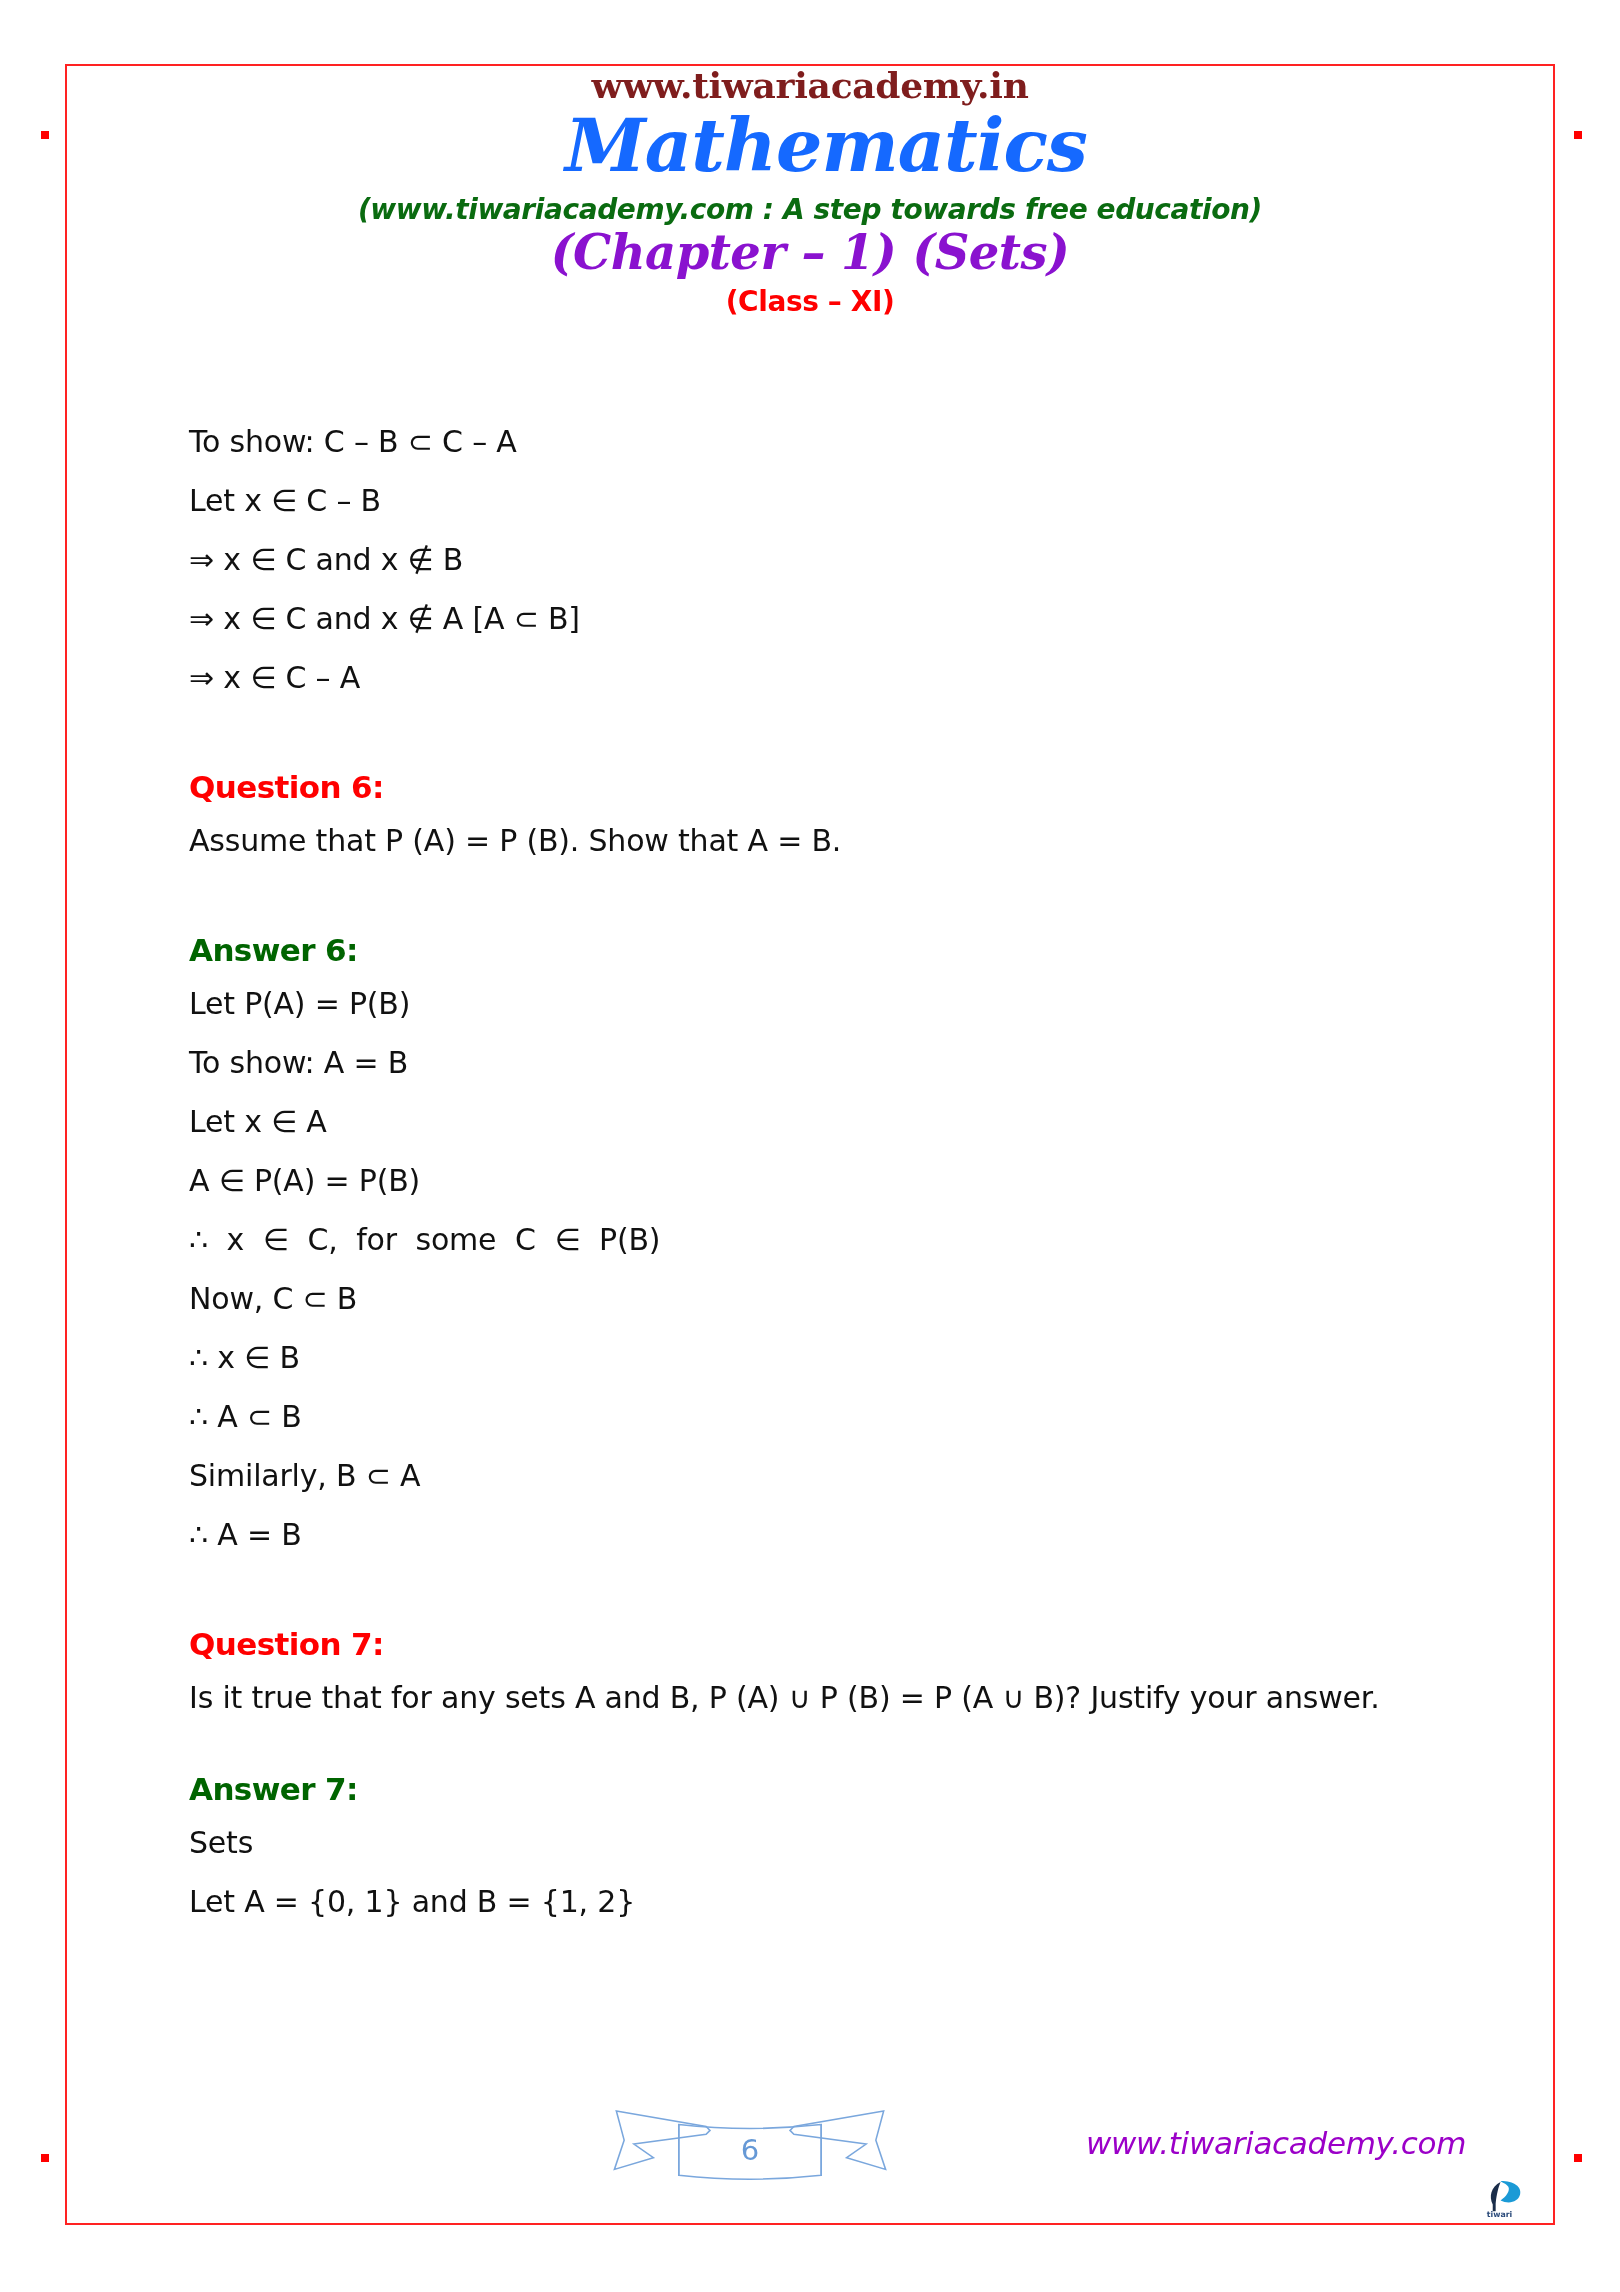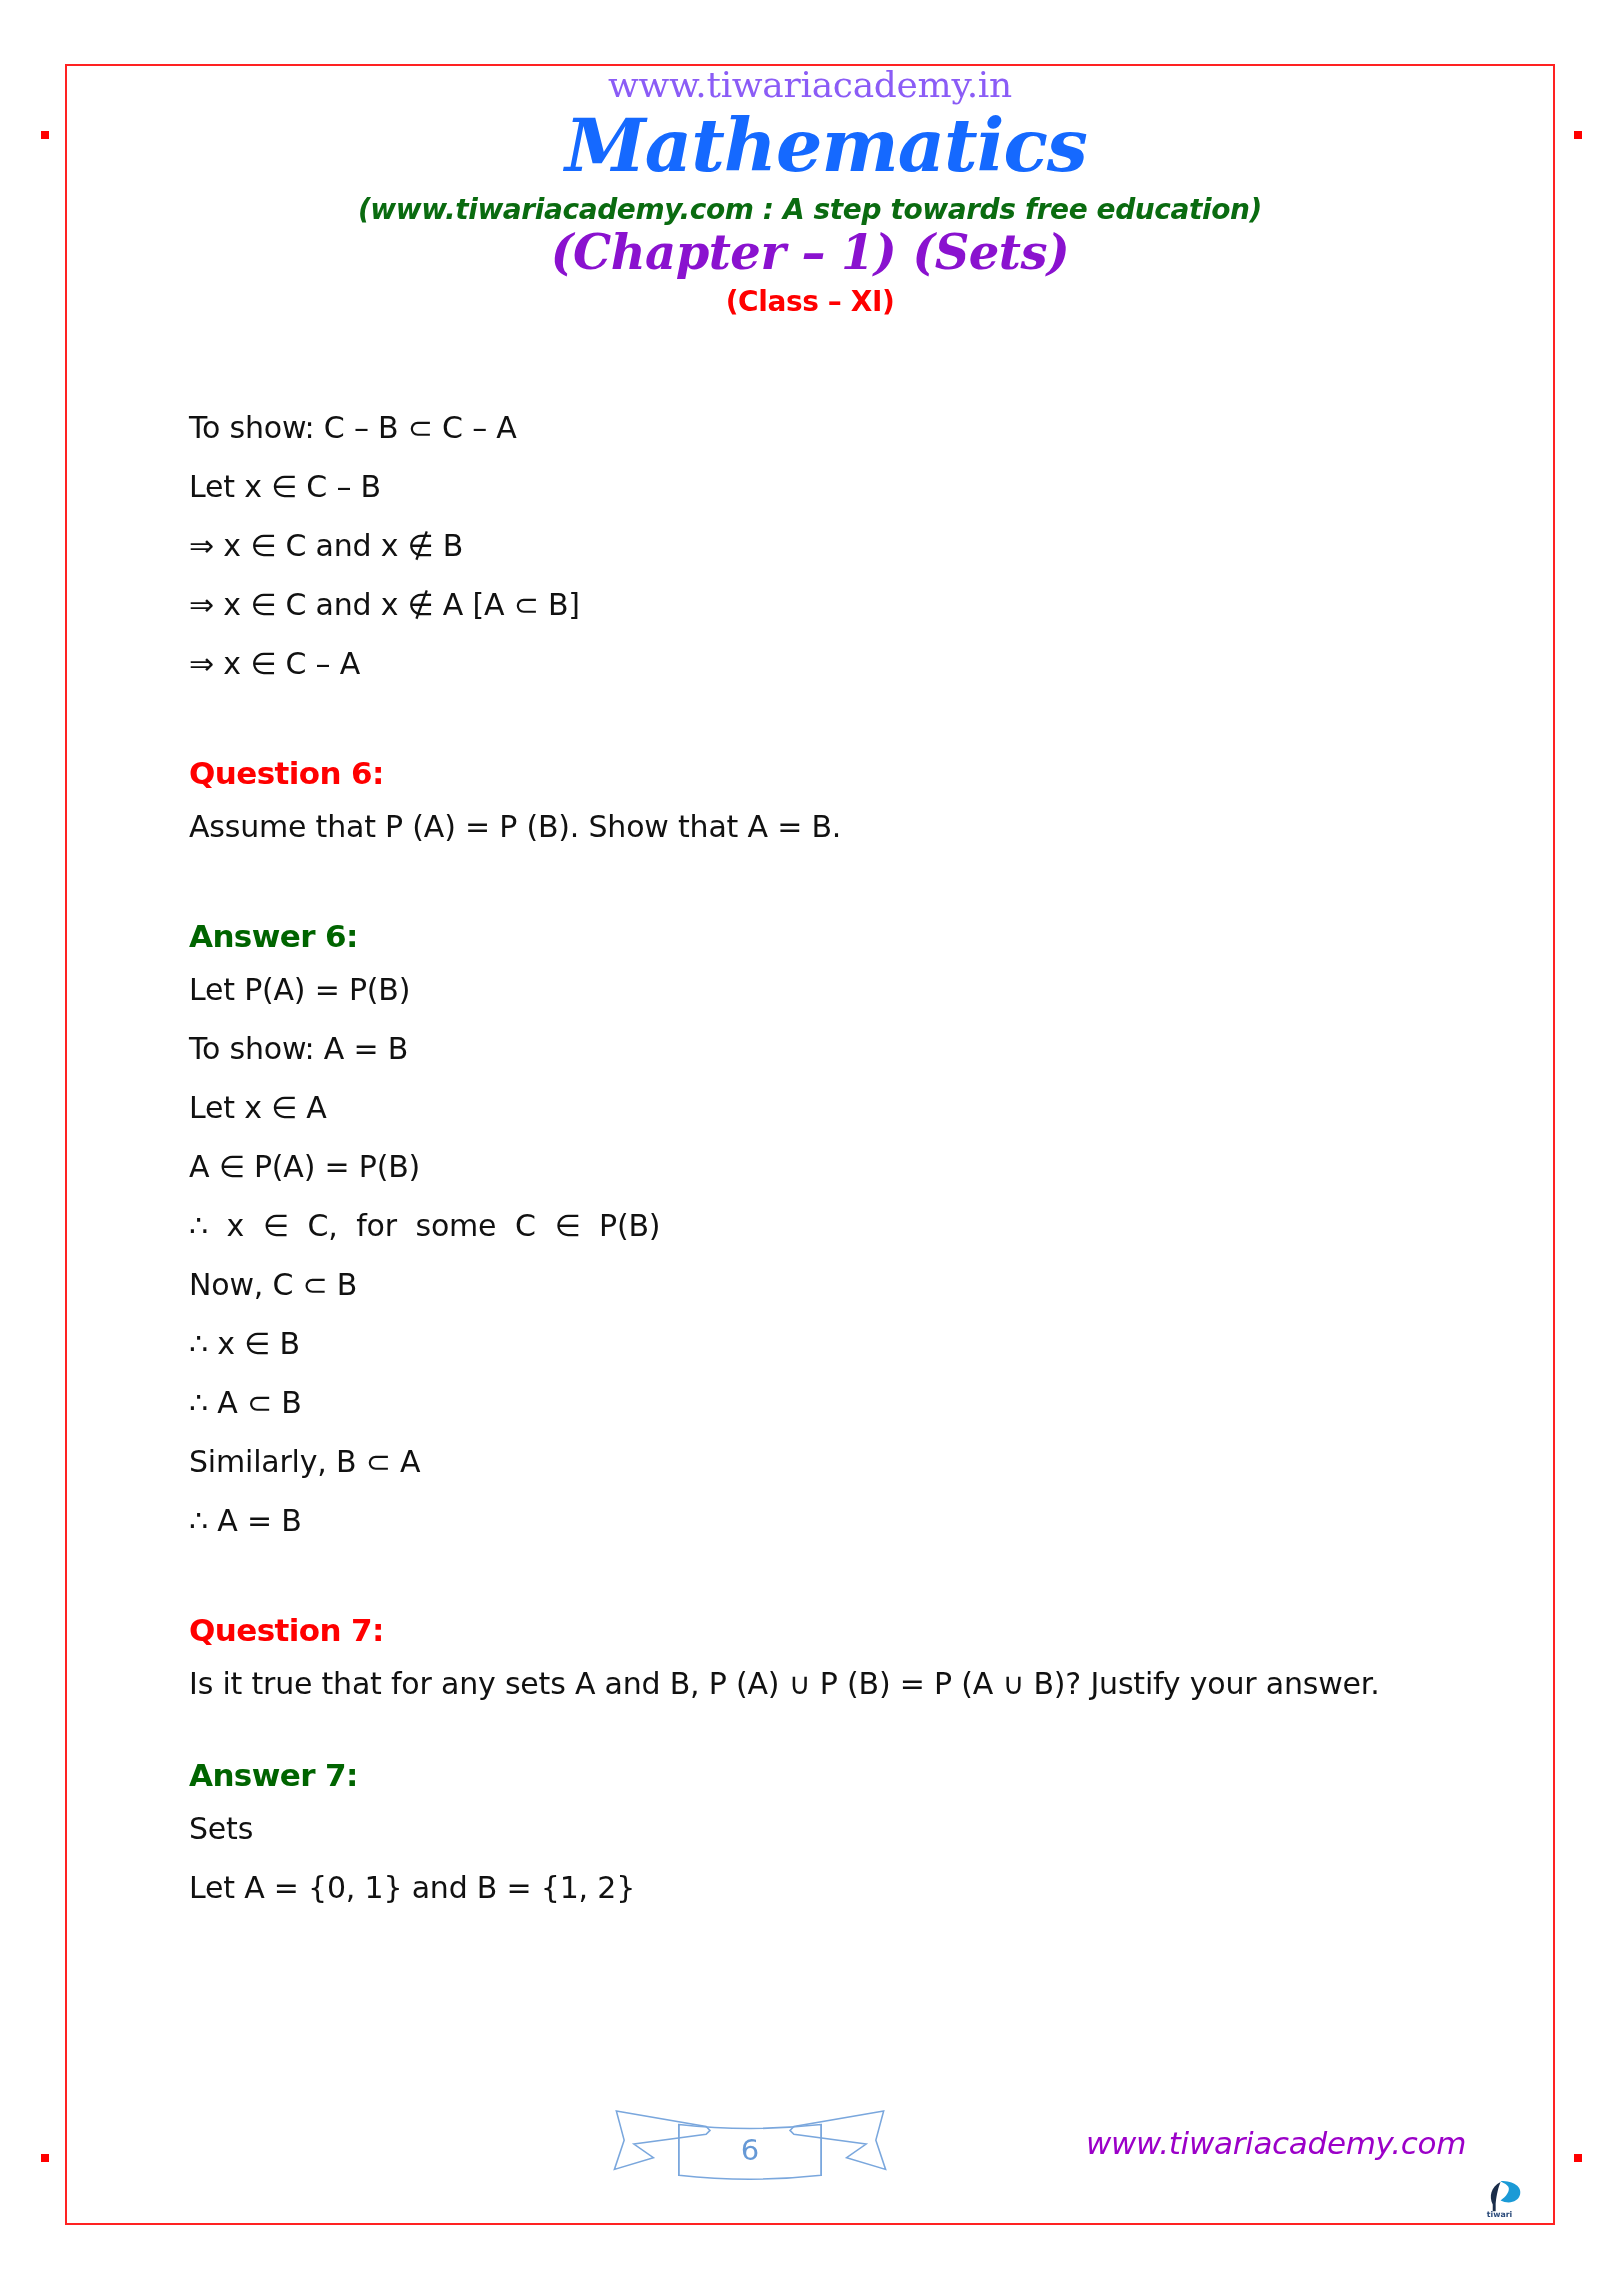--- a/index.html
+++ b/index.html
@@ -42,23 +42,23 @@
   
   .header {
     position: absolute;
     left: 67px;
     top: 67px;
     width: 1486px;
     text-align: center;
   }
   .site-title {
     font-family: "DejaVu Serif", serif;
-    font-weight: normal;
+    font-weight: bold;
     font-size: 36px;
-    color: #8b5cf6;
+    color: #7f1d1d;
     line-height: 1.0;
     letter-spacing: -0.3px;
   }
   .subject-title {
     font-family: "DejaVu Serif", serif;
     font-weight: bold;
     font-style: italic;
     font-size: 73px;
     color: #1569ff;
     line-height: 1.12;
@@ -93,21 +93,21 @@
     color: #ff0000;
     line-height: 1.1;
     margin-top: 7.8px;
     letter-spacing: -0.4px;
   }
 
   
   .content {
     position: absolute;
     left: 189px;
-    top: 398px;
+    top: 412px;
     width: 1268px;
   }
   .mline {
     font-family: "DejaVu Sans", sans-serif;
     font-size: 30px;
     color: #111111;
     line-height: 59px;
     white-space: pre;
     letter-spacing: -0.2px;
   }

